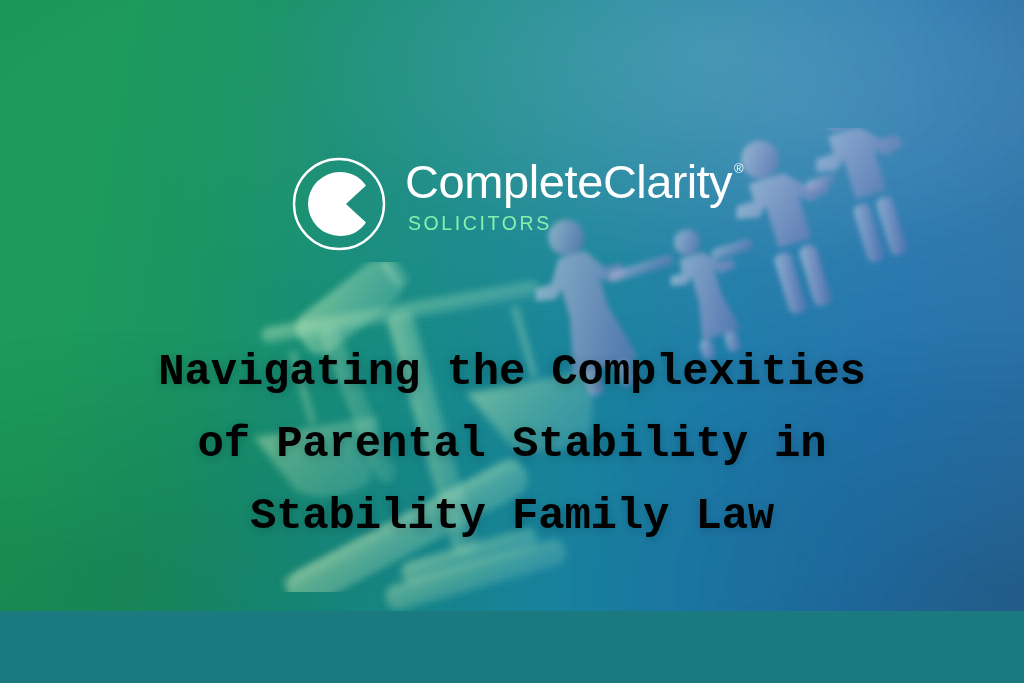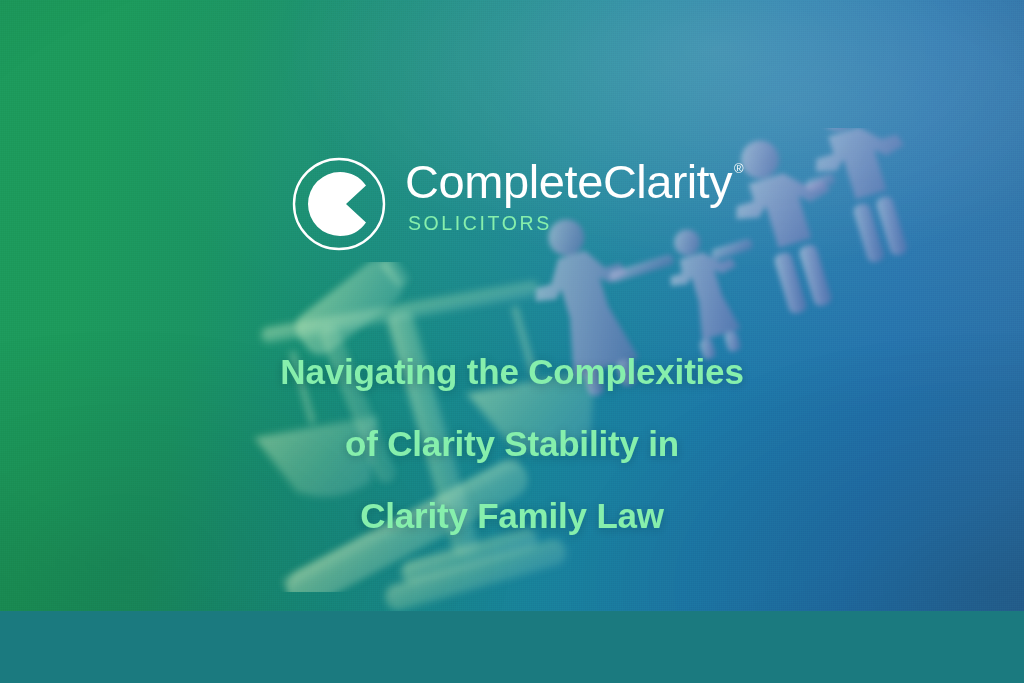--- a/index.html
+++ b/index.html
@@ -136,26 +136,27 @@
     white-space:nowrap;
   }
 
   
   .headline {
     position:absolute;
     left:0; right:0;
     top:336px;
     text-align:center;
     padding:0 52px;
-    color:#86efac;
+    color:#000000;
     font-weight:700;
-    font-size:35px;
+    font-size:44px;
     line-height:72px;
     letter-spacing:-.2px;
     text-shadow:0 2px 10px rgba(8,40,52,.28);
+    font-family:Liberation Mono, monospace;
   }
   .headline .hl-line { display:block; white-space:nowrap; }
 </style>
 </head>
 <body>
 
 <div id="banner">
 
   <div class="bg-base"></div>
   <div class="bg-weave"></div>
@@ -288,17 +289,17 @@
         <span class="wm-light">Complete</span>
           <span class="wm-bold">Clarity</span>
           <sup class="wm-reg">®</sup>
       </div>
       <div class="subwordmark">SOLICITORS</div>
     </div>
   </div>
 
   <h1 class="headline">
     <span class="hl-line">Navigating the Complexities</span>
-    <span class="hl-line">of Clarity Stability in</span>
-    <span class="hl-line">Clarity Family Law</span>
+    <span class="hl-line">of Parental Stability in</span>
+    <span class="hl-line">Stability Family Law</span>
   </h1>
 
 </div>
 
 </body></html>

